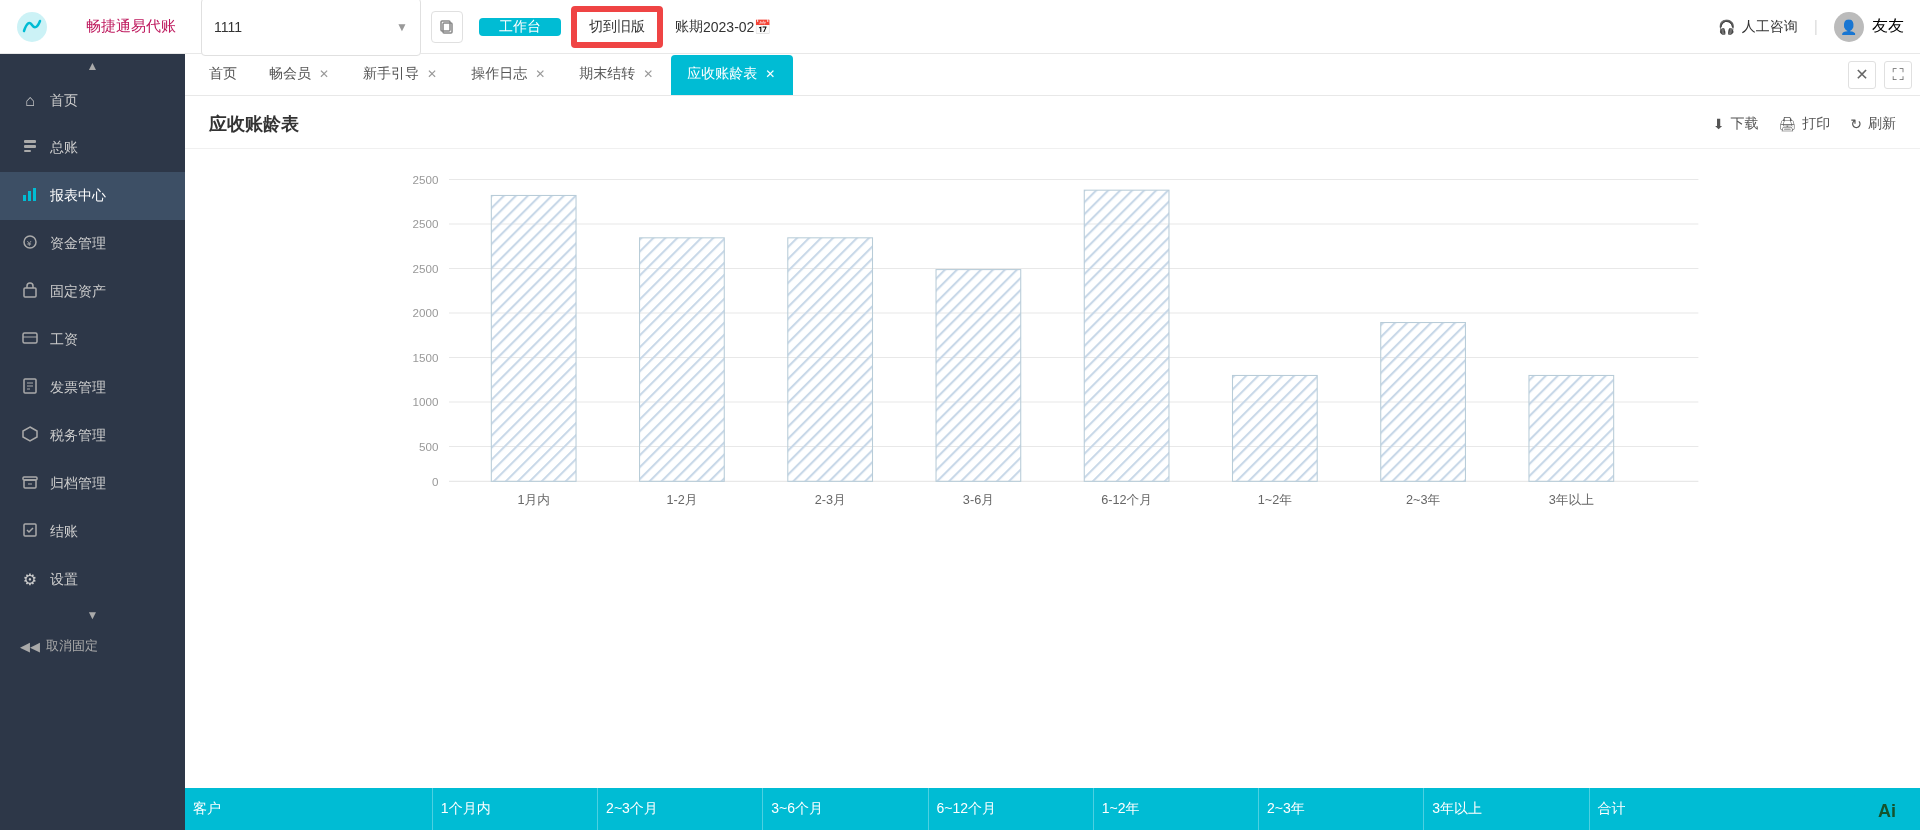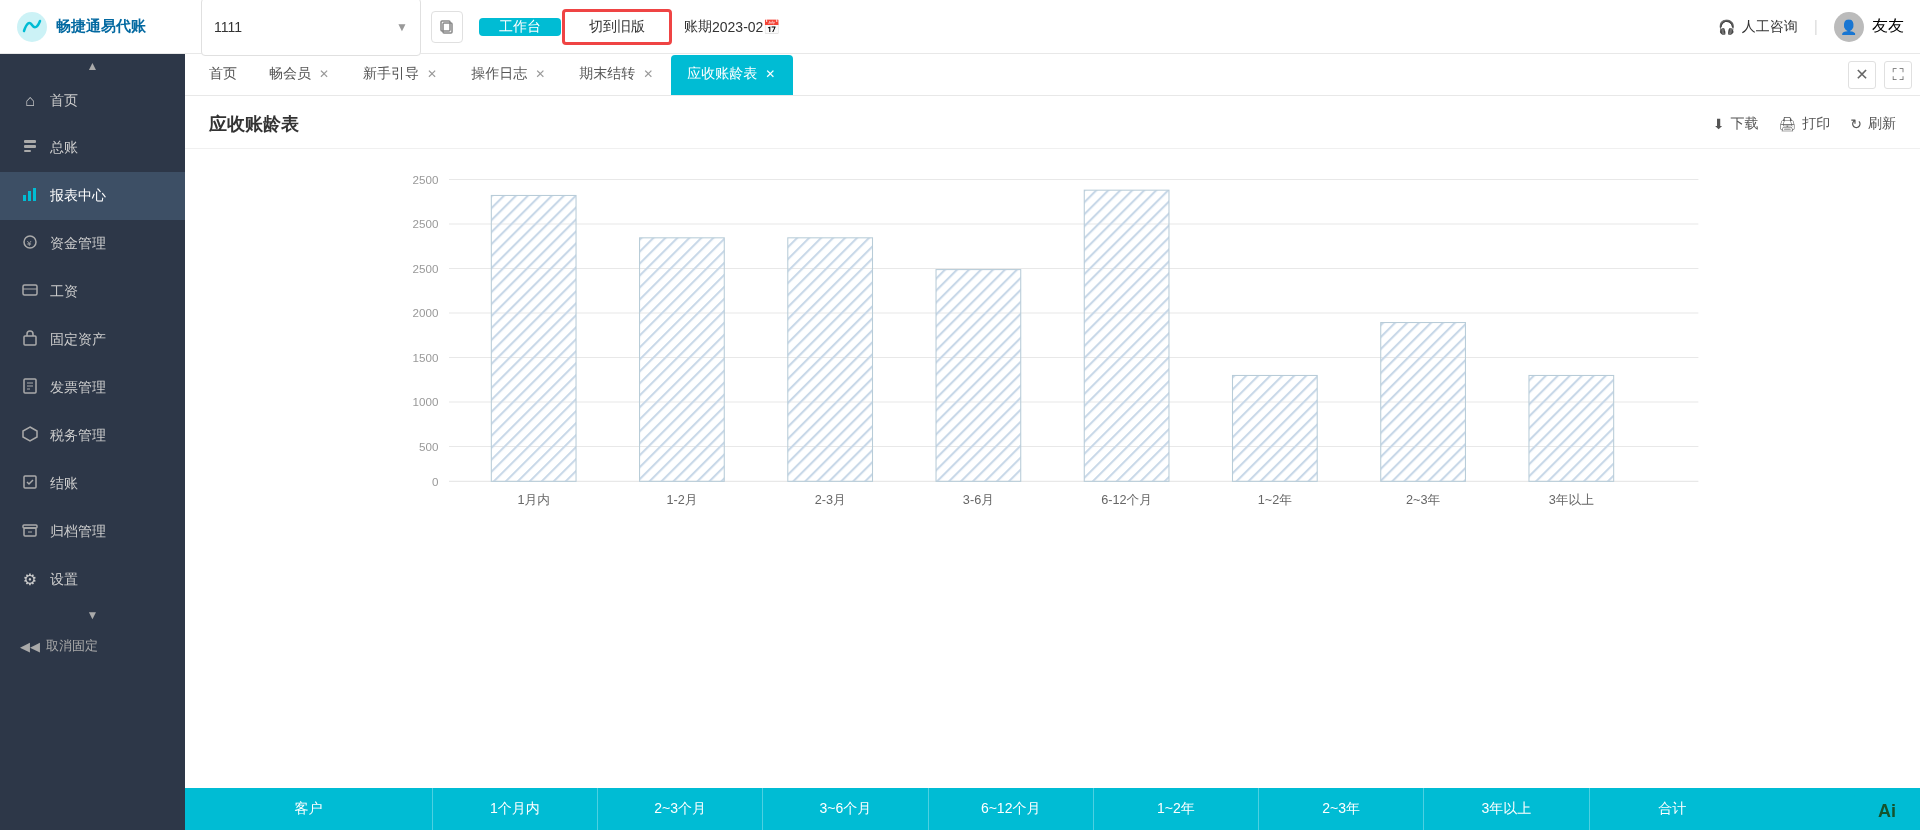--- a/index.html
+++ b/index.html
@@ -21,23 +21,24 @@
       display: flex;
       align-items: center;
       gap: 8px;
       flex-shrink: 0;
     }
     .logo-icon {
       width: 32px;
       height: 32px;
     }
     .logo-text {
-      color: #0369a1;
+      color: #be185d;
       font-size: 15px;
-      font-weight: bold;
+      font-weight: normal;
+      margin-left: 30px;
     }
     .company-selector {
       display: flex;
       align-items: center;
       gap: 8px;
       padding: 20px 12px;
       border: 1px solid #e0e0e0;
       border-radius: 4px;
       min-width: 220px;
       cursor: pointer;
@@ -63,26 +64,26 @@
       margin-left: 16px;
       background: #00bcd4;
       color: #fff;
       border: none;
       border-radius: 4px;
       padding: 0 20px;
       font-size: 14px;
       cursor: pointer;
     }
     .switch-btn {
-      margin-left: 1px;
+      margin-left: 10px;
       background: #fff;
       color: #333;
-      border: 3px solid #ef4444;
+      border: 6px solid #ef4444;
       border-radius: 4px;
-      padding: 6px 24px;
+      padding: 6px 12px;
       font-size: 14px;
       cursor: pointer;
     }
     .period-area {
       margin-left: 12px;
       display: flex;
       align-items: center;
       font-size: 14px;
       color: #333;
     }
@@ -289,21 +290,21 @@
       flex-shrink: 0;
       background: #00bcd4;
     }
     .table-header-row {
       display: grid;
       grid-template-columns: 1.5fr 1fr 1fr 1fr 1fr 1fr 1fr 1fr 1fr 1fr;
       background: #00bcd4;
     }
     .table-header-cell {
       padding: 12px 8px;
-      text-align: center;
+      text-align: left;
       color: #fff;
       font-size: 14px;
       font-weight: 500;
       border-right: 1px solid rgba(255,255,255,0.3);
     }
     .table-header-cell:last-child { border-right: none; }
 
     
     .ai-badge {
       position: fixed;
@@ -402,34 +403,34 @@
         <svg width="16" height="16" viewBox="0 0 16 16">
             <circle cx="8" cy="8" r="6" fill="none" stroke="#aaa" stroke-width="1.5"></circle>
             <text x="5" y="12" font-size="8" fill="#aaa">¥</text>
           </svg>
       </span>
       <span>资金管理</span>
     </div>
     <div class="sidebar-item">
       <span class="icon">
         <svg width="16" height="16" viewBox="0 0 16 16">
+            <rect x="2" y="6" width="12" height="9" rx="1" fill="none" stroke="#aaa" stroke-width="1.5"></rect>
+            <path d="M5 6V4a3 3 0 016 0v2" fill="none" stroke="#aaa" stroke-width="1.5"></path>
+          </svg>
+      </span>
+      <span>固定资产</span>
+    </div>
+    <div class="sidebar-item">
+      <span class="icon">
+        <svg width="16" height="16" viewBox="0 0 16 16">
             <rect x="1" y="3" width="14" height="10" rx="1.5" fill="none" stroke="#aaa" stroke-width="1.5"></rect>
             <line x1="1" y1="7" x2="15" y2="7" stroke="#aaa" stroke-width="1"></line>
           </svg>
       </span>
       <span>工资</span>
-    </div>
-    <div class="sidebar-item">
-      <span class="icon">
-        <svg width="16" height="16" viewBox="0 0 16 16">
-            <rect x="2" y="6" width="12" height="9" rx="1" fill="none" stroke="#aaa" stroke-width="1.5"></rect>
-            <path d="M5 6V4a3 3 0 016 0v2" fill="none" stroke="#aaa" stroke-width="1.5"></path>
-          </svg>
-      </span>
-      <span>固定资产</span>
     </div>
     <div class="sidebar-item">
       <span class="icon">
         <svg width="16" height="16" viewBox="0 0 16 16">
             <rect x="2" y="1" width="12" height="14" rx="1" fill="none" stroke="#aaa" stroke-width="1.5"></rect>
             <line x1="5" y1="5" x2="11" y2="5" stroke="#aaa" stroke-width="1"></line>
             <line x1="5" y1="8" x2="11" y2="8" stroke="#aaa" stroke-width="1"></line>
             <line x1="5" y1="11" x2="8" y2="11" stroke="#aaa" stroke-width="1"></line>
           </svg>
       </span>
@@ -439,35 +440,35 @@
       <span class="icon">
         <svg width="16" height="16" viewBox="0 0 16 16">
             <path d="M8 1l7 4v6l-7 4L1 11V5z" fill="none" stroke="#aaa" stroke-width="1.5"></path>
           </svg>
       </span>
       <span>税务管理</span>
     </div>
     <div class="sidebar-item">
       <span class="icon">
         <svg width="16" height="16" viewBox="0 0 16 16">
-            <rect x="2" y="2" width="12" height="12" rx="1" fill="none" stroke="#aaa" stroke-width="1.5"></rect>
-            <polyline points="5,8 7,10 11,6" fill="none" stroke="#aaa" stroke-width="1.5"></polyline>
-          </svg>
-      </span>
-      <span>结账</span>
-    </div>
-    <div class="sidebar-item">
-      <span class="icon">
-        <svg width="16" height="16" viewBox="0 0 16 16">
             <rect x="1" y="3" width="14" height="3" rx="1" fill="none" stroke="#aaa" stroke-width="1.5"></rect>
             <rect x="2" y="6" width="12" height="8" rx="1" fill="none" stroke="#aaa" stroke-width="1.5"></rect>
             <line x1="6" y1="10" x2="10" y2="10" stroke="#aaa" stroke-width="1"></line>
           </svg>
       </span>
       <span>归档管理</span>
+    </div>
+    <div class="sidebar-item">
+      <span class="icon">
+        <svg width="16" height="16" viewBox="0 0 16 16">
+            <rect x="2" y="2" width="12" height="12" rx="1" fill="none" stroke="#aaa" stroke-width="1.5"></rect>
+            <polyline points="5,8 7,10 11,6" fill="none" stroke="#aaa" stroke-width="1.5"></polyline>
+          </svg>
+      </span>
+      <span>结账</span>
     </div>
     <div class="sidebar-item">
       <span class="icon">⚙</span>
       <span>设置</span>
     </div>
 
     <div class="sidebar-scroll-btn">▼</div>
 
     <div class="sidebar-cancel-fixed">
       <span>◀◀</span>

